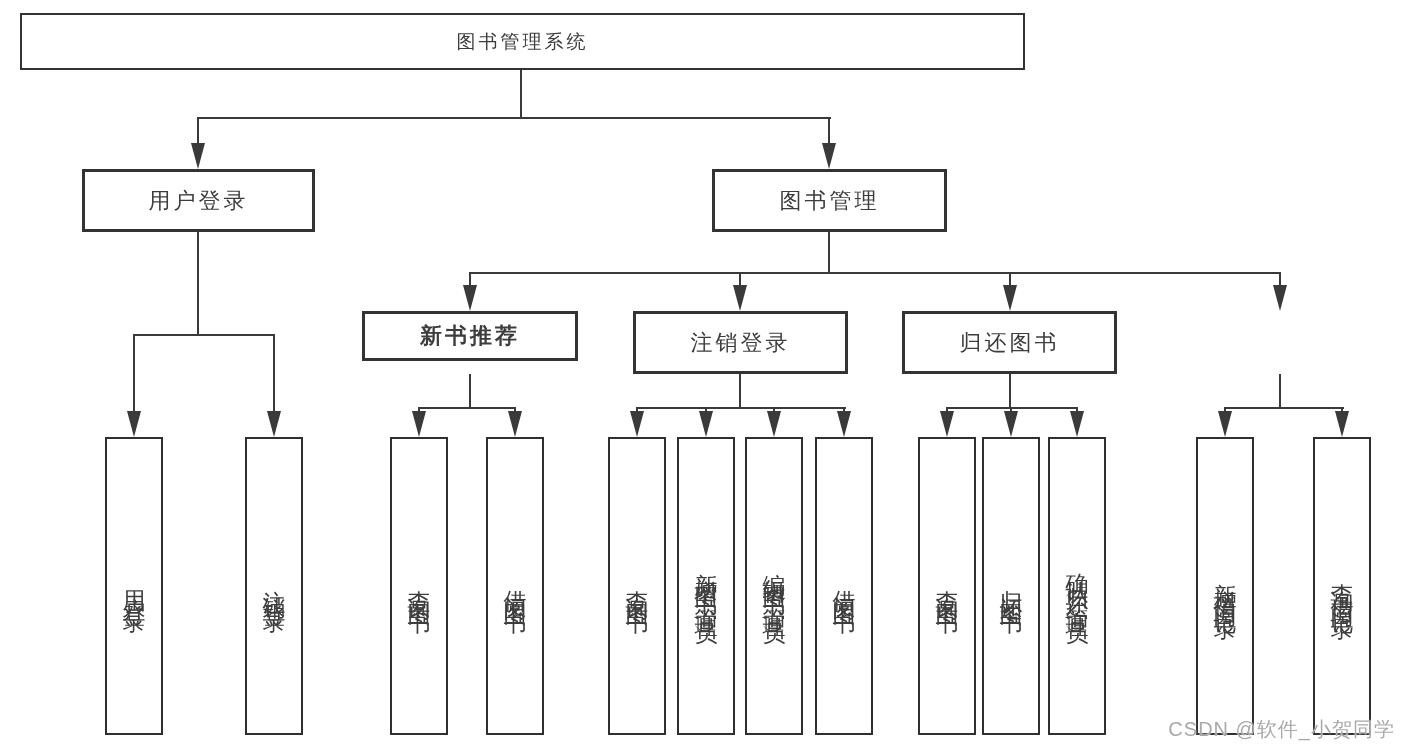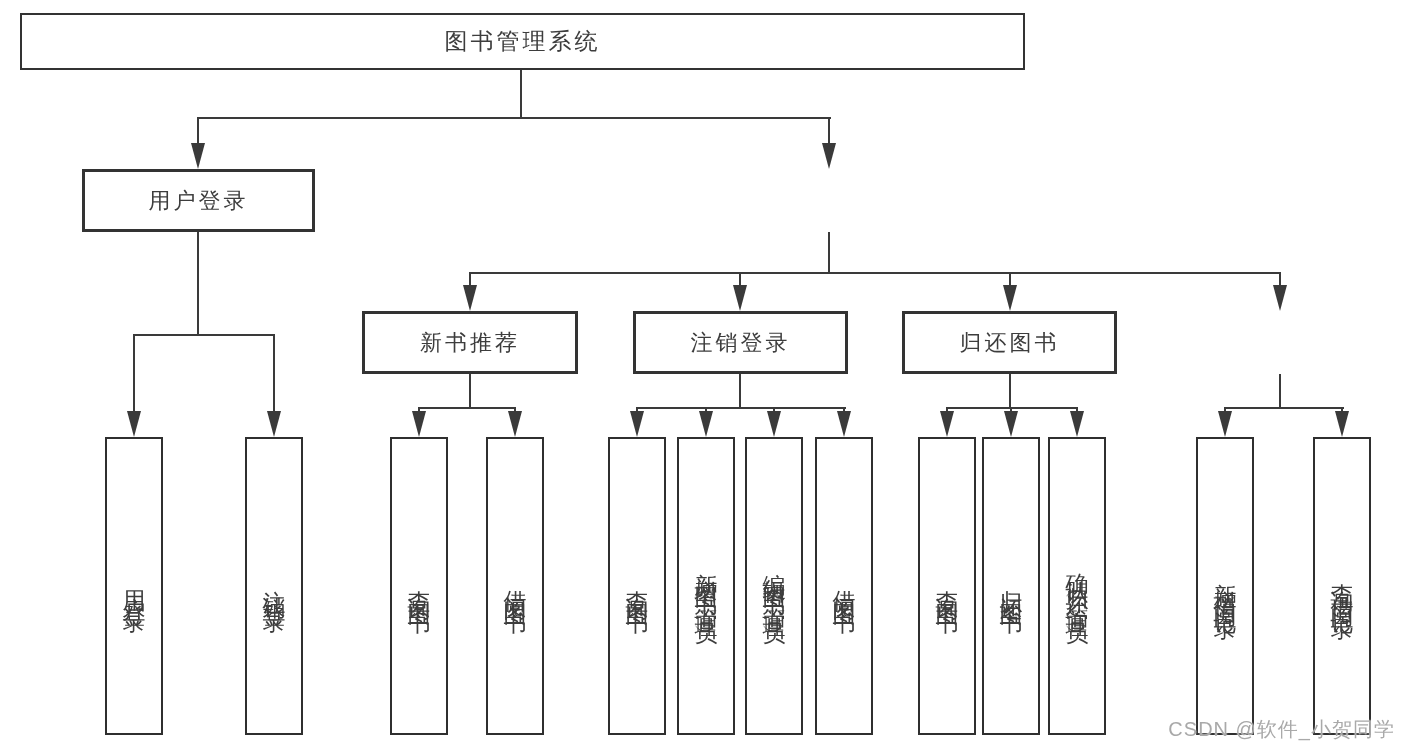--- a/index.html
+++ b/index.html
@@ -29,21 +29,21 @@
     justify-content: center;
     text-align: center;
   }
   .box .lbl {
     font-size: 22px;
     letter-spacing: 3px;
     color: var(--text);
     white-space: nowrap;
   }
   .root-box { border-width: 2px; }
-  .root-box .lbl { font-size: 23px; }
+  .root-box .lbl { font-size: 19px; }
   .leaf {
     position: absolute;
     box-sizing: border-box;
     width: 58px;
     height: 298px;
     top: 437px;
     background: #ffffff;
     border: 2px solid #2f2f2f;
     display: flex;
     align-items: center;
@@ -85,22 +85,25 @@
 <div class="stage">
 
   <div class="box root-box" style="left:20px; top:13px; width:1005px; height:57px;">
     <span class="lbl">图书管理系统</span>
   </div>
 
   <div class="box" style="left:82px; top:169px; width:233px; height:63px;">
     <span class="lbl">用户登录</span>
   </div>
 
-
-  <div class="box" style="left:362px; top:311px; width:216px; height:63px;">
+  <div class="box" style="left:712px; top:169px; width:235px; height:63px;">
+    <span class="lbl">图书管理</span>
+  </div>
+
+  <div class="box" style="left:362px; top:311px; width:216px; height:50px;font-weight:bold;">
     <span class="lbl">新书推荐</span>
   </div>
 
   <div class="box" style="left:633px; top:311px; width:215px; height:63px;">
     <span class="lbl">注销登录</span>
   </div>
 
   <div class="box" style="left:902px; top:311px; width:215px; height:63px;">
     <span class="lbl">归还图书</span>
   </div>

